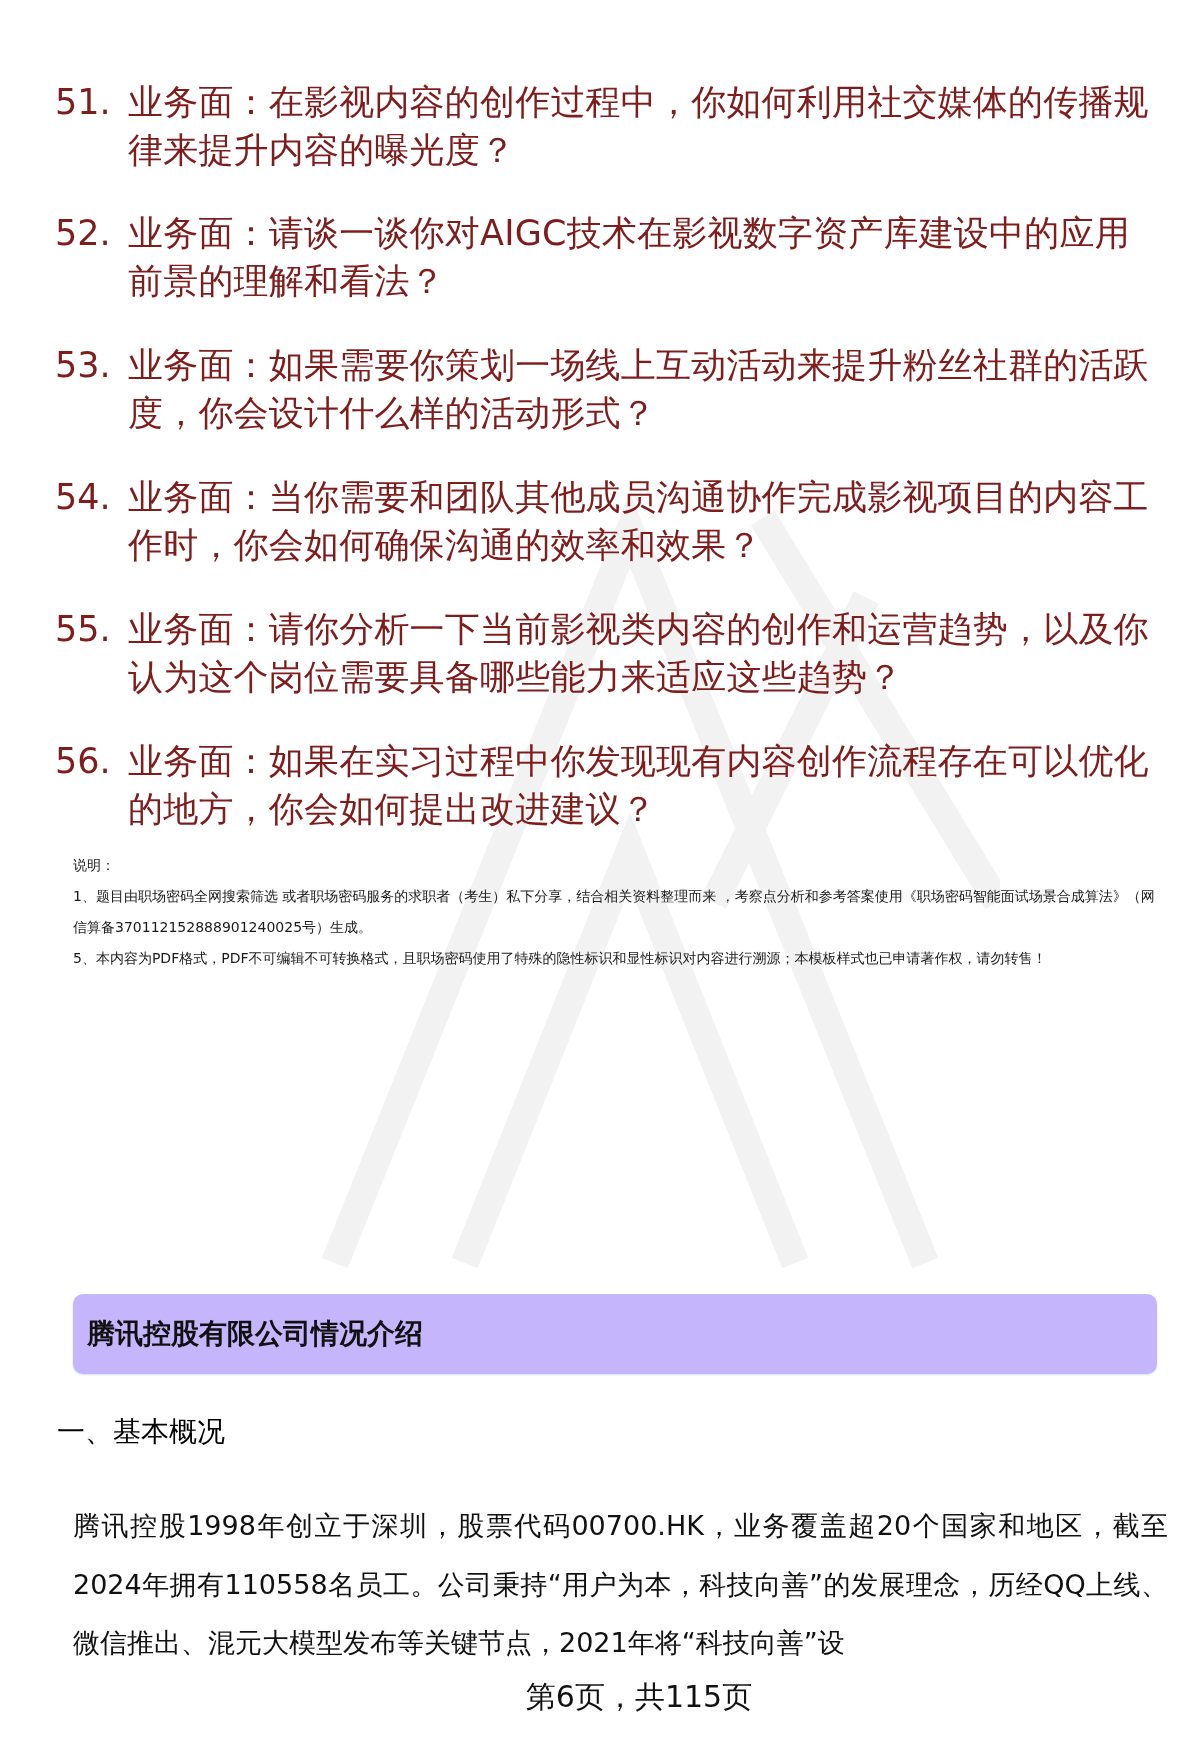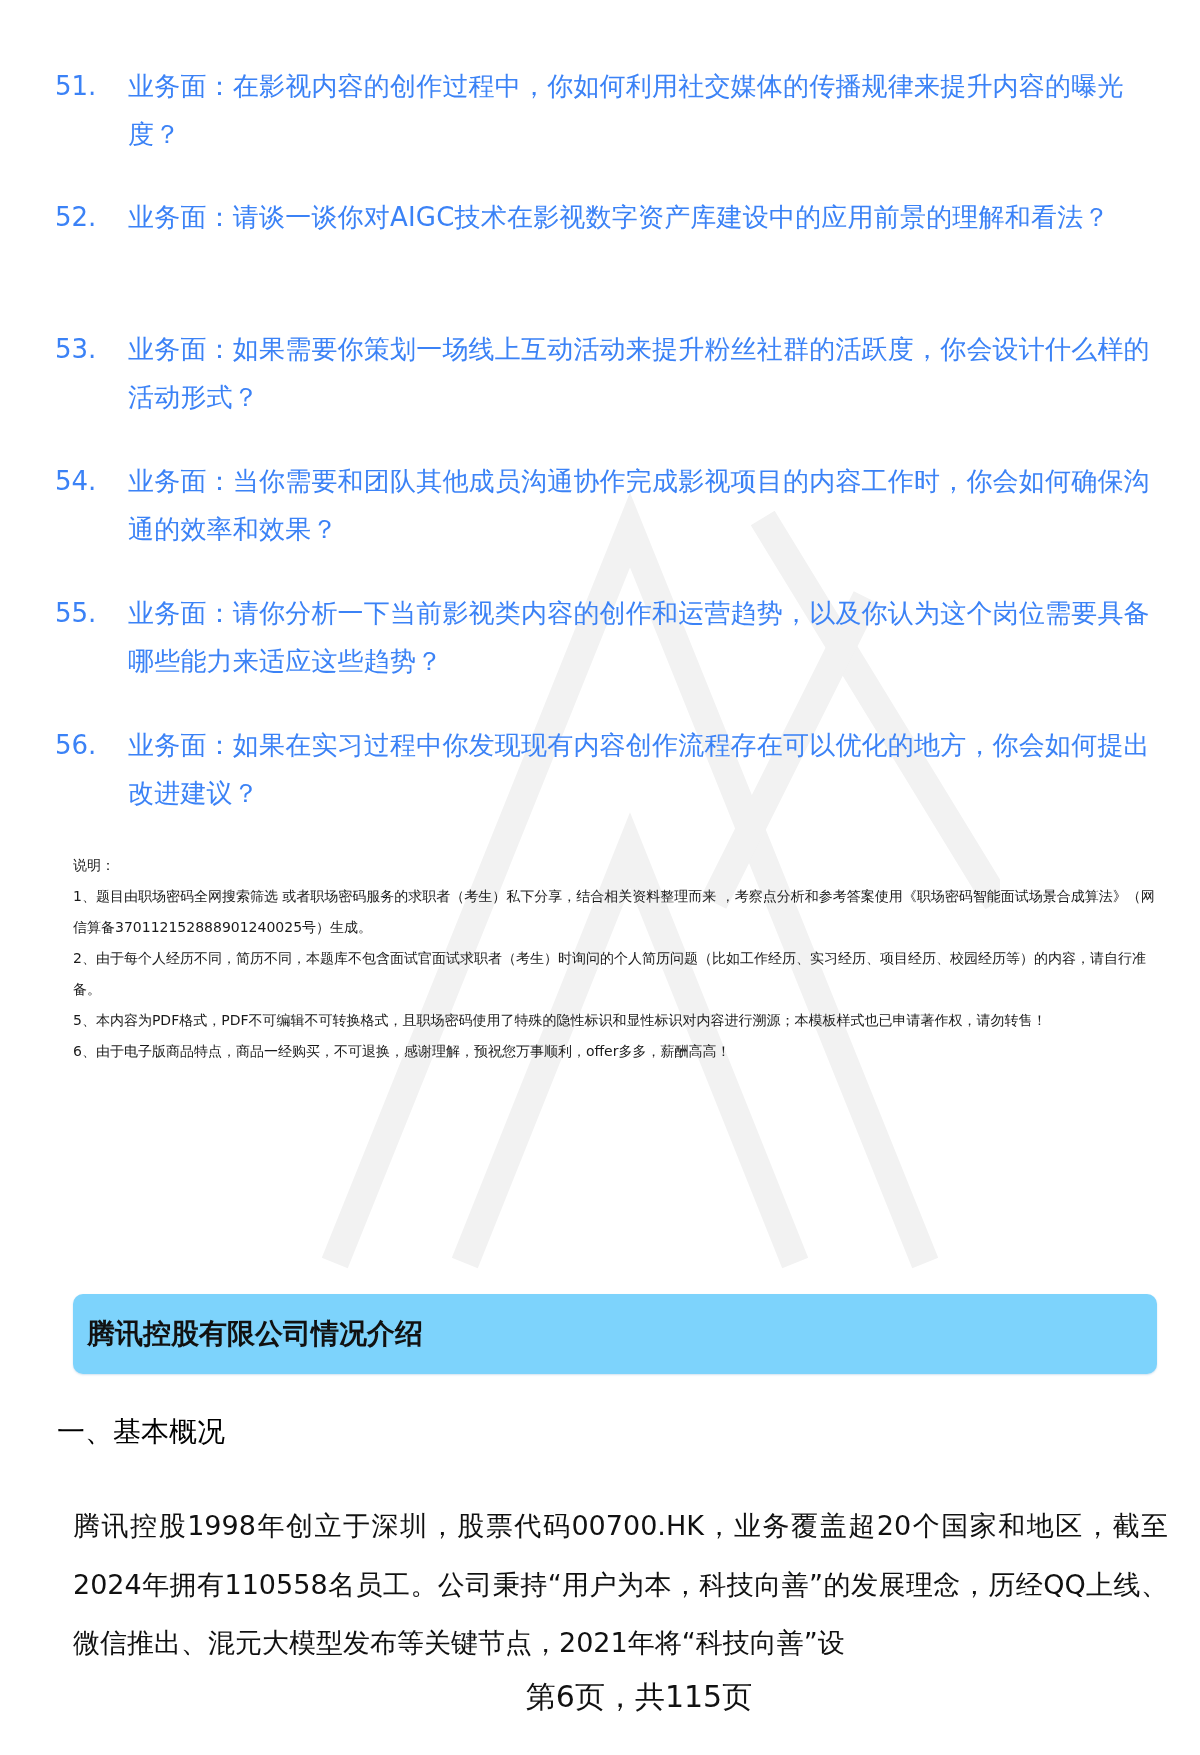--- a/index.html
+++ b/index.html
@@ -8,32 +8,32 @@
     background: #ffffff; color: #111111;
     font-family: "DejaVu Sans", "Liberation Sans", sans-serif;
   }
   .watermark {
     position: absolute; left: 300px; top: 470px; width: 700px; height: 800px;
     pointer-events: none; z-index: 0;
   }
   .qlist { position: absolute; left: 0; top: 0; width: 1200px; z-index: 1; }
   .q {
     position: absolute; left: 55px; width: 1110px;
-    font-size: 26px; line-height: 48px; color: #3b82f6;
+    font-size: 35px; line-height: 48px; color: #7f1d1d; margin-top: 16px;
   }
   .q .num { position: absolute; left: 0; top: 0; width: 70px; }
   .q .txt { display: block; margin-left: 73px; letter-spacing: 0.2px; }
   .notes {
     position: absolute; left: 73px; top: 850px; width: 1090px;
     font-size: 14px; line-height: 31px; color: #1a1a1a; z-index: 1;
   }
   .notes p { margin: 0; }
   .section-box {
     position: absolute; left: 73px; top: 1294px; width: 1084px; height: 80px;
-    background: #7dd3fc; border-radius: 10px; z-index: 1;
+    background: #c4b5fd; border-radius: 10px; z-index: 1;
     box-shadow: 0 1px 2px rgba(120,170,210,0.35);
   }
   .section-box .title {
     position: absolute; left: 14px; top: 20px;
     font-size: 28px; font-weight: bold; color: #111; line-height: 40px;
   }
   .subhead {
     position: absolute; left: 57px; top: 1412px;
     font-size: 28px; line-height: 40px; color: #000000; z-index: 1;
   }
@@ -82,23 +82,21 @@
   </div>
   <div class="q" style="top:721px">
     <span class="num">56.</span>
     <span class="txt">业务面：如果在实习过程中你发现现有内容创作流程存在可以优化的地方，你会如何提出改进建议？</span>
   </div>
 </div>
 
 <div class="notes">
   <p>说明：</p>
   <p>1、题目由职场密码全网搜索筛选 或者职场密码服务的求职者（考生）私下分享，结合相关资料整理而来 ，考察点分析和参考答案使用《职场密码智能面试场景合成算法》（网信算备370112152888901240025号）生成。</p>
-  <p>2、由于每个人经历不同，简历不同，本题库不包含面试官面试求职者（考生）时询问的个人简历问题（比如工作经历、实习经历、项目经历、校园经历等）的内容，请自行准备。</p>
   <p>5、本内容为PDF格式，PDF不可编辑不可转换格式，且职场密码使用了特殊的隐性标识和显性标识对内容进行溯源；本模板样式也已申请著作权，请勿转售！</p>
-  <p>6、由于电子版商品特点，商品一经购买，不可退换，感谢理解，预祝您万事顺利，offer多多，薪酬高高！</p>
 </div>
 
 <div class="section-box">
   <div class="title">腾讯控股有限公司情况介绍</div>
 </div>
 
 <div class="subhead">一、基本概况</div>
 
 <div class="para">腾讯控股1998年创立于深圳，股票代码00700.HK，业务覆盖超20个国家和地区，截至2024年拥有110558名员工。公司秉持“用户为本，科技向善”的发展理念，历经QQ上线、微信推出、混元大模型发布等关键节点，2021年将“科技向善”设</div>
 

